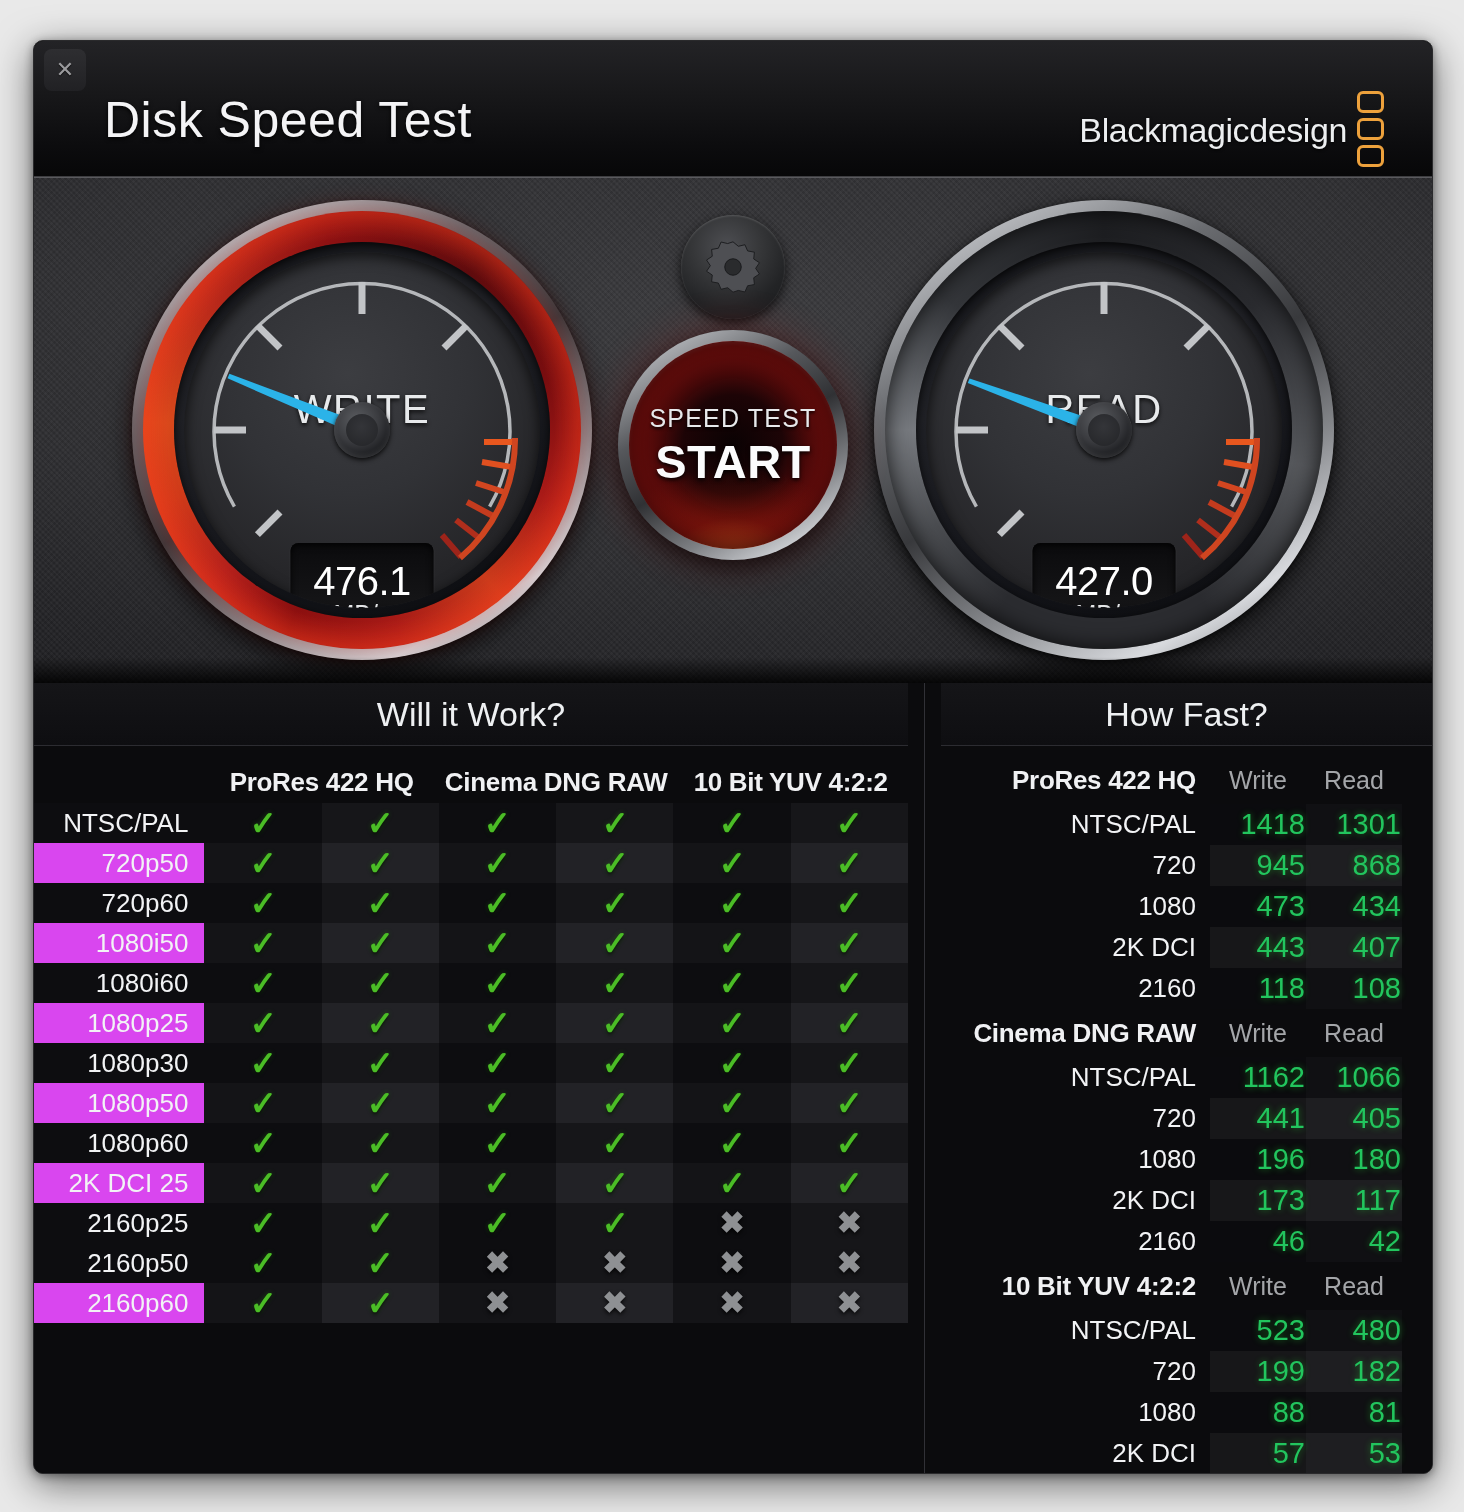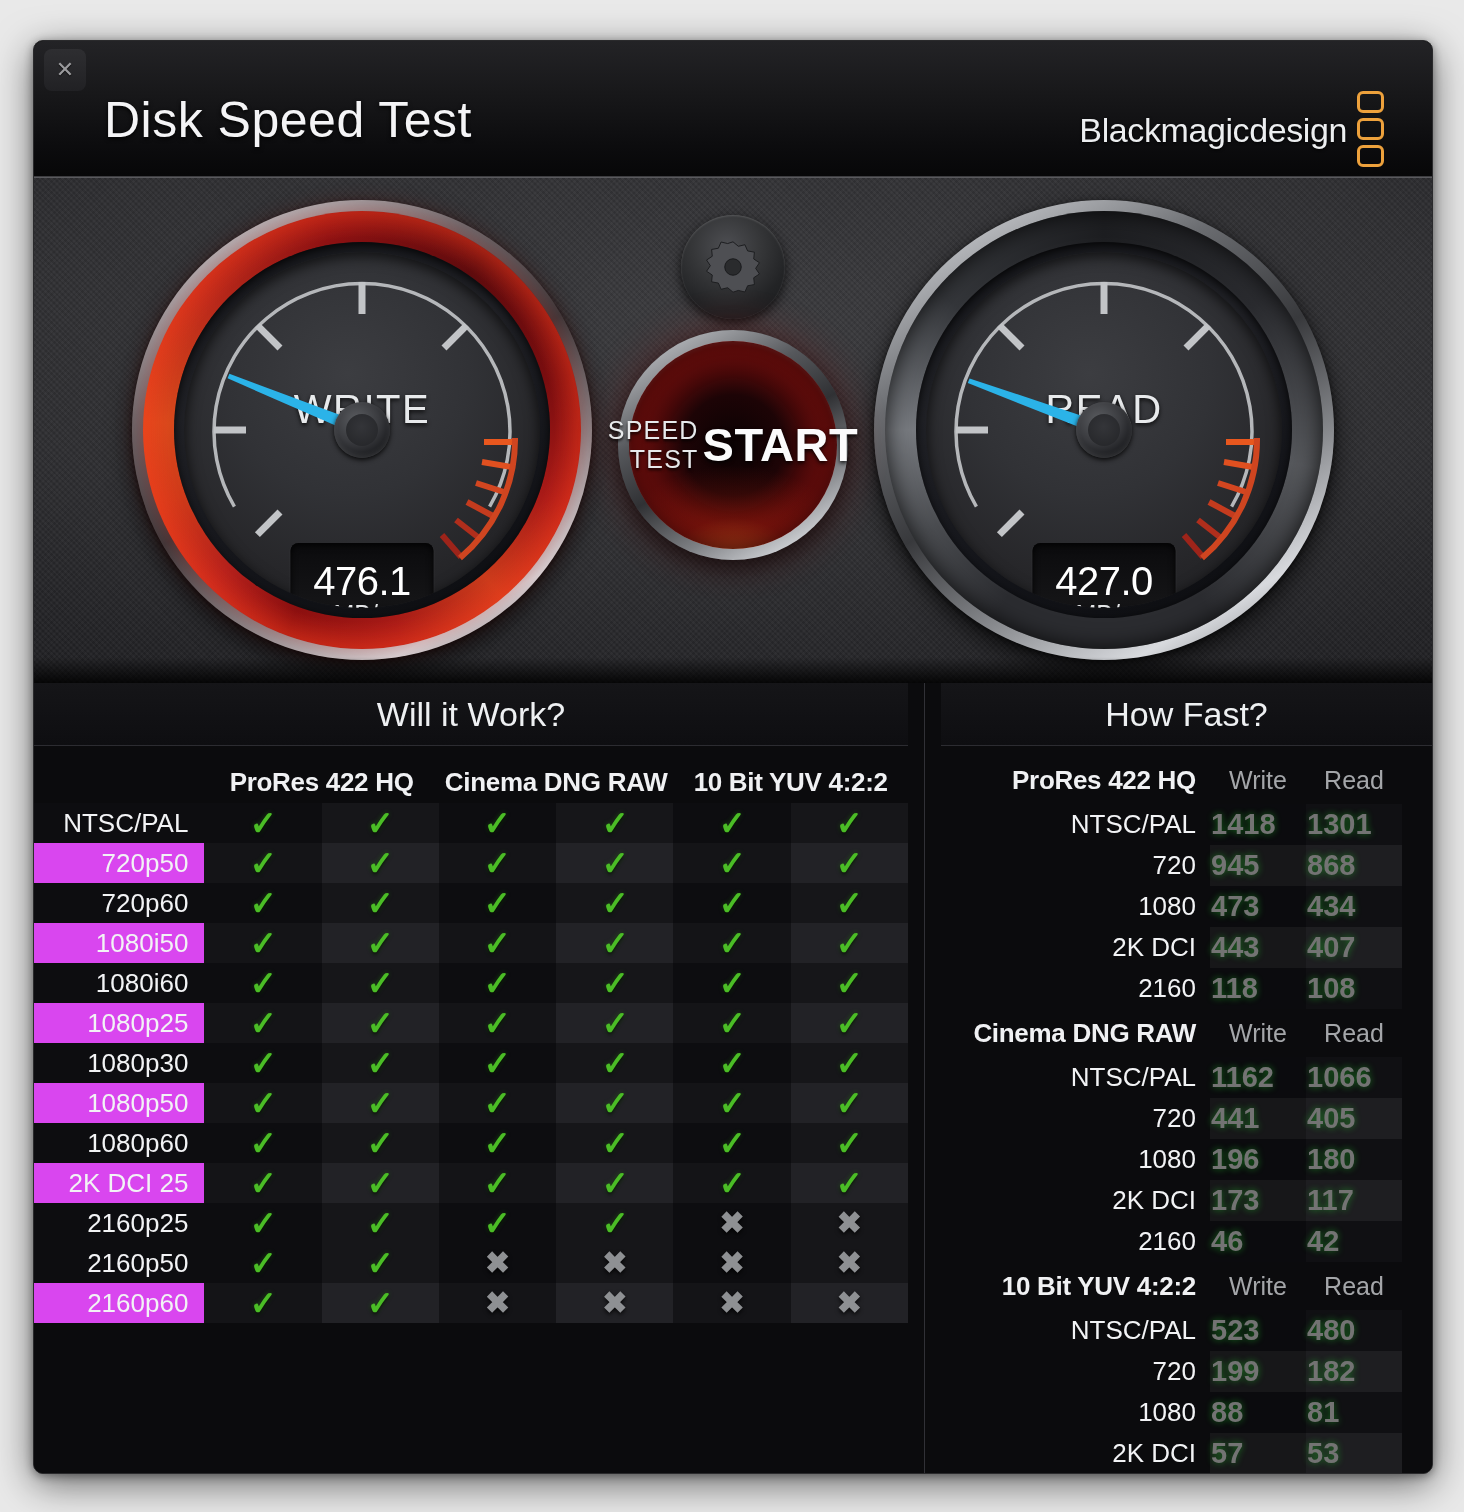--- a/index.html
+++ b/index.html
@@ -265,25 +265,24 @@
   }
   #start-button .start-inner {
     position: absolute;
     inset: 11px;
     border-radius: 50%;
     background:
       radial-gradient(ellipse 110% 90% at 50% 112%, rgba(255,140,40,0.55) 0%, rgba(200,40,15,0.25) 30%, rgba(0,0,0,0) 58%),
       radial-gradient(circle at 50% 50%, #0a0203 0%, #1d0406 34%, #6c0d0c 62%, #b01614 80%, #d42a1e 92%, #8d1210 100%);
     box-shadow: inset 0 0 30px rgba(0,0,0,0.85), inset 0 2px 4px rgba(255,255,255,0.10);
     display: flex;
-    flex-direction: row;
+    flex-direction: column;
     align-items: center;
     justify-content: center;
     gap: 4px;
-    text-align: right;
   }
   #start-button .start-small {
     font-size: 25px;
     font-weight: 300;
     color: #e7e9eb;
     letter-spacing: 1.2px;
     text-shadow: 0 2px 3px rgba(0,0,0,0.85);
   }
   #start-button .start-big {
     font-size: 47px;
@@ -424,23 +423,23 @@
   .hf-res {
     font-size: 26px;
     color: #f2f3f5;
     text-align: right;
     padding-right: 14px;
     height: 39px;
     white-space: nowrap;
   }
   .hf-val {
     font-size: 29px;
-    font-weight: bold;
-    color: #737373;
-    text-align: left;
+    font-weight: normal;
+    color: #22c55e;
+    text-align: right;
     height: 39px;
     text-shadow: 0 0 7px rgba(34,224,43,0.45);
   }
   tr.hf-a .hf-val { background: #0b0b0e; }
   tr.hf-b .hf-val { background: #171719; }
   tr.hf-a .hf-val.col-read { background: #101013; }
   tr.hf-b .hf-val.col-read { background: #1e1e21; }
 </style>
 </head>
 <body>

